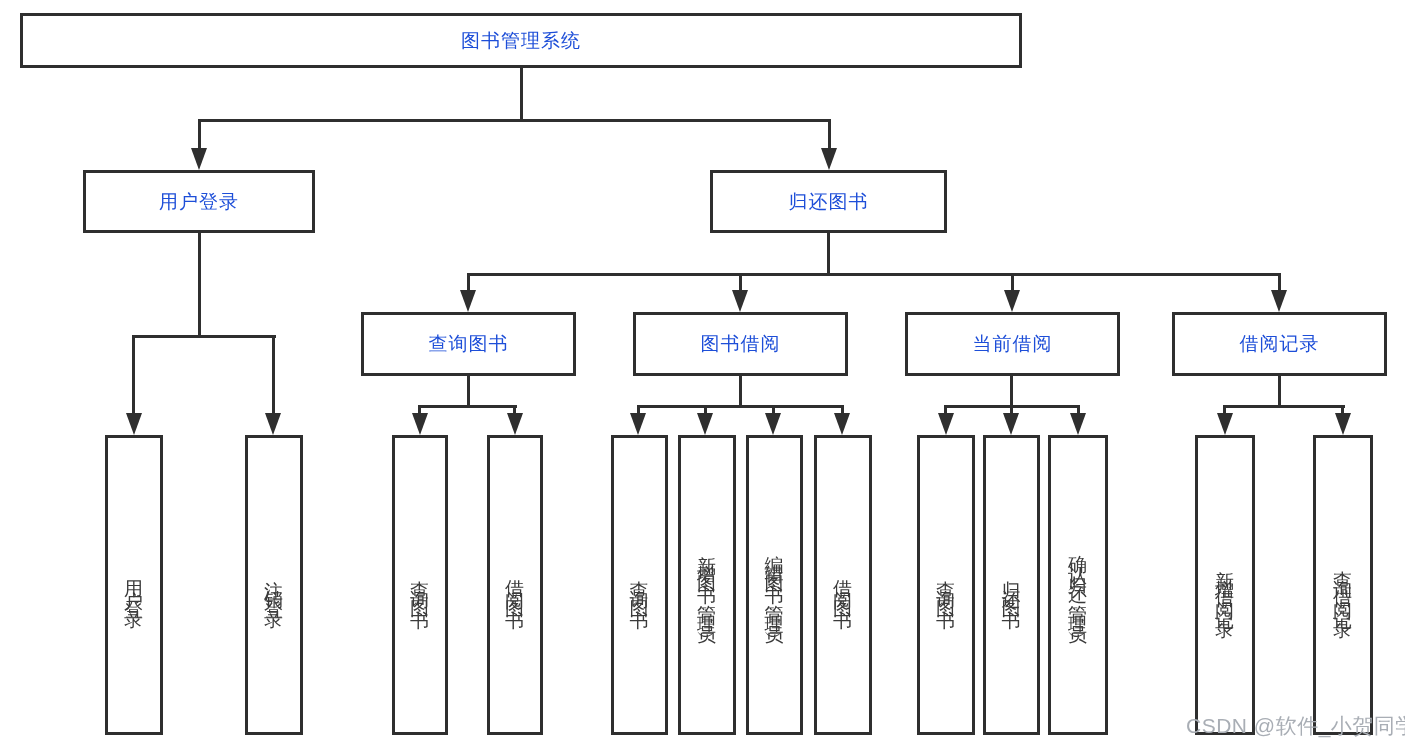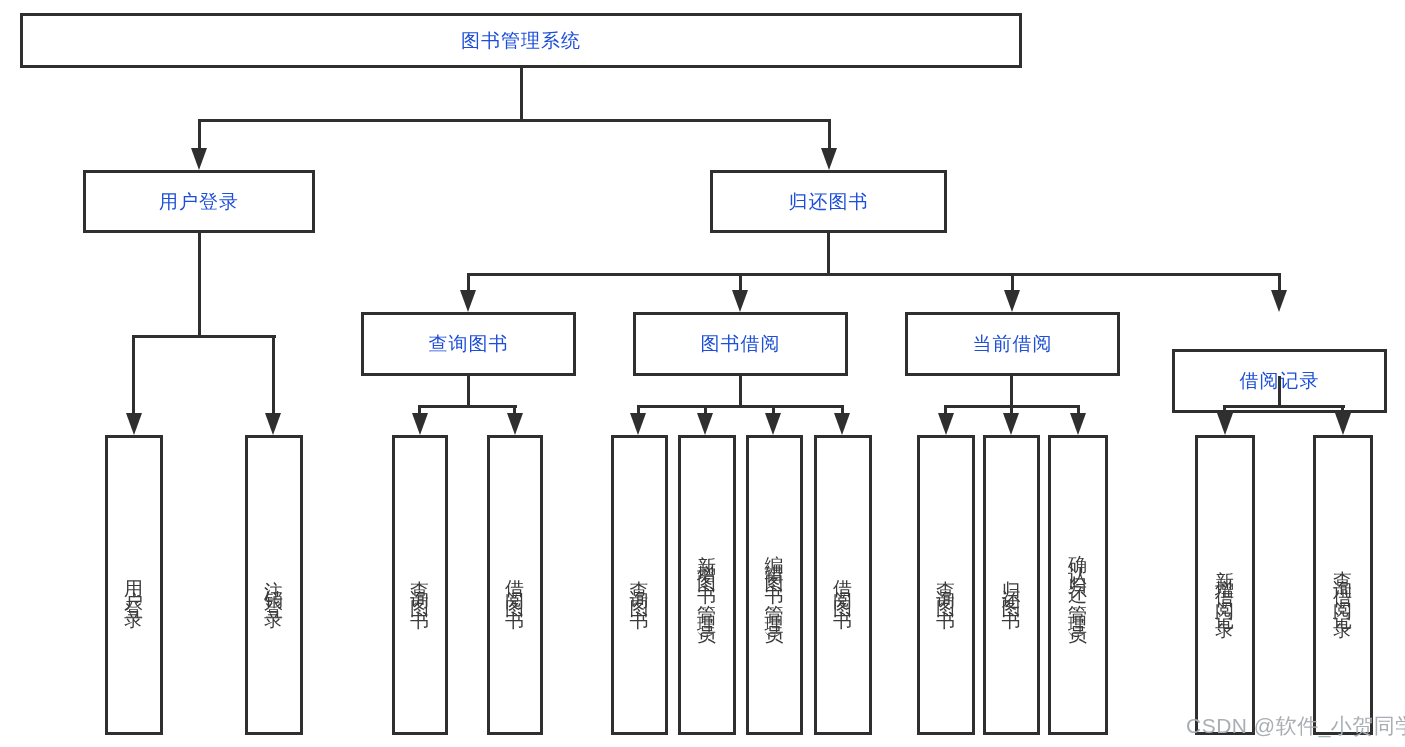--- a/index.html
+++ b/index.html
@@ -100,21 +100,21 @@
   <div class="line" style="left:739px; top:273px; width:3px; height:20px;"></div>
   <div class="arrow" style="left:732px; top:290px;"></div>
   <div class="line" style="left:1011px; top:273px; width:3px; height:20px;"></div>
   <div class="arrow" style="left:1004px; top:290px;"></div>
   <div class="line" style="left:1278px; top:273px; width:3px; height:20px;"></div>
   <div class="arrow" style="left:1271px; top:290px;"></div>
 
   <div class="box" style="left:361px; top:312px; width:215px; height:64px;">查询图书</div>
   <div class="box" style="left:905px; top:312px; width:215px; height:64px;">当前借阅</div>
   <div class="box" style="left:633px; top:312px; width:215px; height:64px;">图书借阅</div>
-  <div class="box" style="left:1172px; top:312px; width:215px; height:64px;margin-top:37px;">借阅记录</div>
+  <div class="box" style="left:1172px; top:312px; width:215px; height:64px;">借阅记录</div>
 
   <div class="line" style="left:467px; top:376px; width:3px; height:32px;"></div>
   <div class="line" style="left:418px; top:405px; width:99px; height:3px;"></div>
   <div class="line" style="left:418px; top:405px; width:3px; height:12px;"></div>
   <div class="arrow" style="left:412px; top:413px;"></div>
   <div class="line" style="left:513px; top:405px; width:3px; height:12px;"></div>
   <div class="arrow" style="left:507px; top:413px;"></div>
 
   <div class="line" style="left:739px; top:376px; width:3px; height:32px;"></div>
   <div class="line" style="left:637px; top:405px; width:207px; height:3px;"></div>

